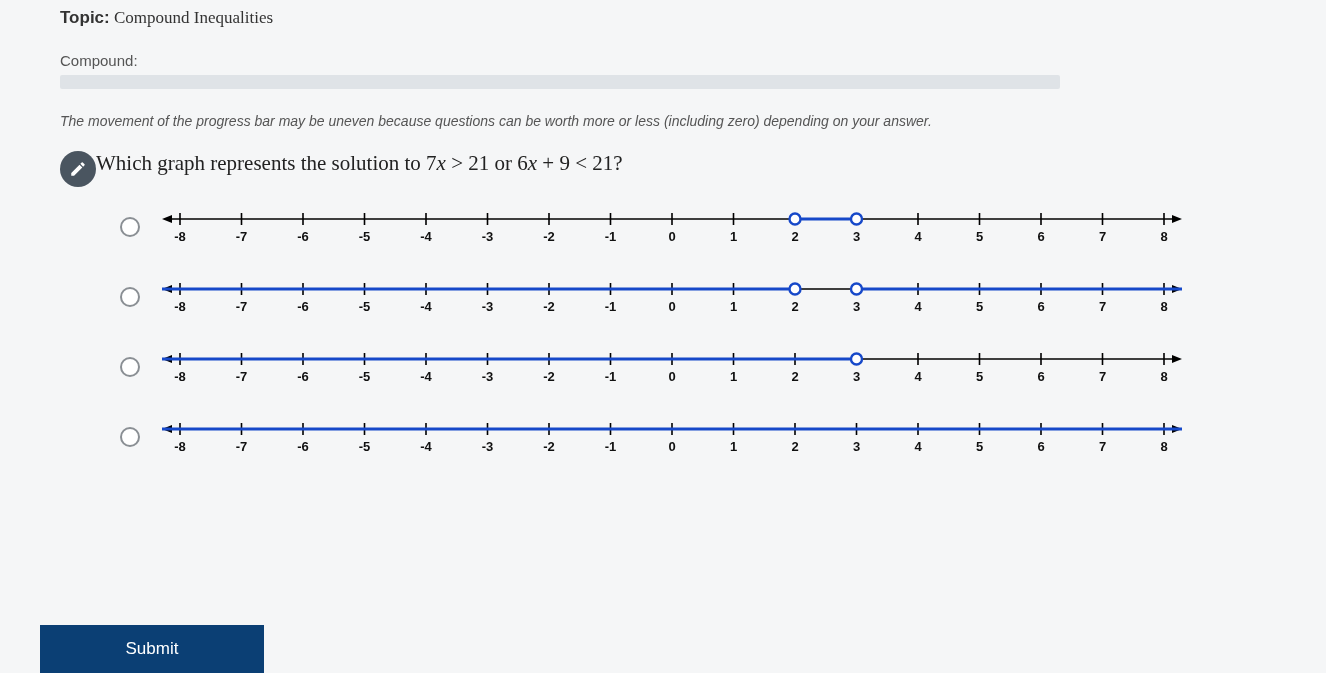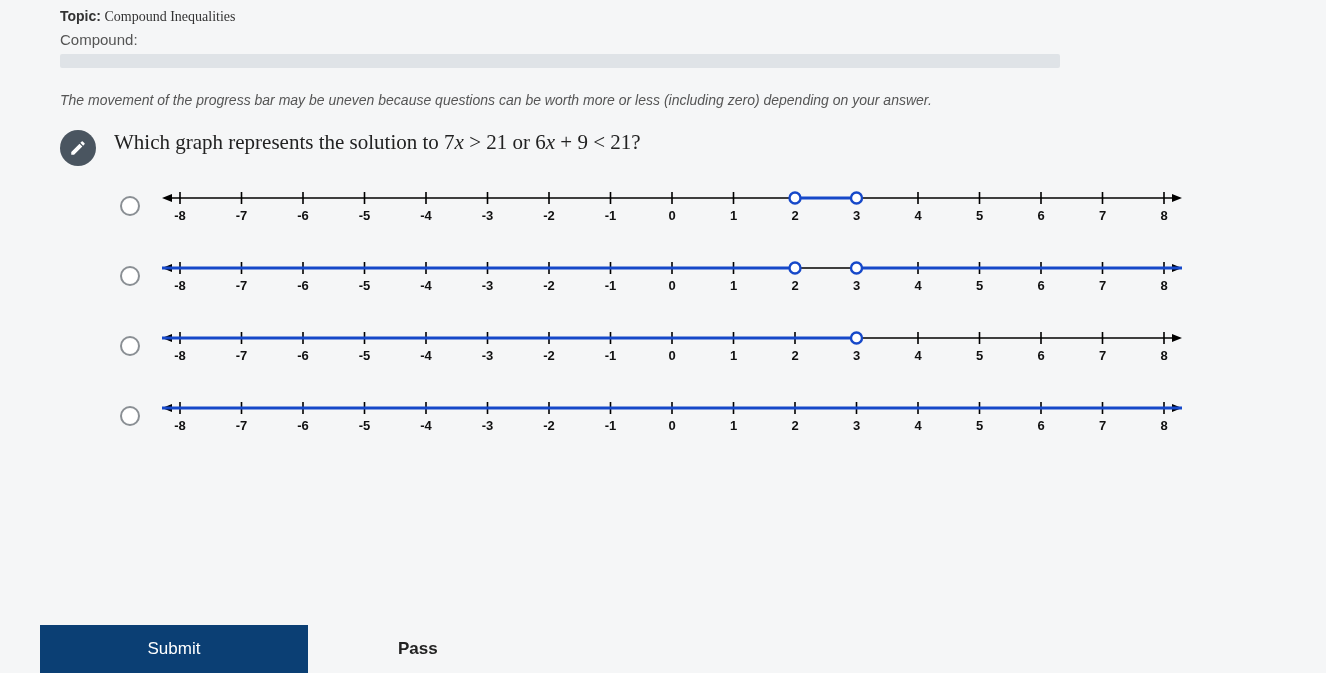--- a/index.html
+++ b/index.html
@@ -9,23 +9,23 @@
     color: #222;
     width: 1326px;
     height: 673px;
     overflow: hidden;
     position: relative;
   }
   .page {
     padding: 8px 40px 0 60px;
   }
   .topic-line {
-    font-size: 14px;
+    font-size: 17px;
     color: #333;
-    margin-bottom: 6px;
+    margin-bottom: 24px;
   }
   .topic-label { font-weight: bold; font-family: Arial, sans-serif; }
   .progress-label {
     font-family: Arial, sans-serif;
     font-size: 15px;
     color: #555;
     margin-bottom: 6px;
   }
   .progress-bar {
     width: 1000px;
@@ -37,21 +37,20 @@
   .note {
     font-family: Arial, sans-serif;
     font-style: italic;
     font-size: 14px;
     color: #555;
     margin-bottom: 22px;
   }
   .question-row {
     display: flex;
     align-items: flex-start;
-    gap: 18px;
     margin-bottom: 18px;
   }
   .pencil-badge {
     width: 36px; height: 36px;
     border-radius: 50%;
     background: #4a5560;
     display: flex; align-items: center; justify-content: center;
     flex: 0 0 36px;
   }
   .pencil-badge svg { width: 18px; height: 18px; fill: #fff; }
@@ -87,21 +86,21 @@
     left: 40px;
     bottom: 0;
     display: flex;
     gap: 70px;
     align-items: center;
   }
   .btn {
     font-family: Arial, sans-serif;
     font-size: 17px;
     padding: 14px 0;
-    width: 268px;
+    width: 224px;
     text-align: center;
     border: none;
     cursor: pointer;
   }
   .btn-primary { background: #0b3f74; color: #fff; }
   .btn-secondary { background: transparent; color: #222; font-weight: bold; width: auto; padding: 14px 20px; }
 </style>
 </head>
 <body>
 
@@ -311,14 +310,13 @@
             <polygon points="-26.899999999999977,14 -14.899999999999977,9 -14.899999999999977,19" fill="#1648c9"></polygon>
             <polygon points="1046.9,14 1034.9,9 1034.9,19" fill="#1648c9"></polygon>
           </svg></div>
       </div>
     </div>
 
 </div>
 
 <div class="footer">
   <button class="btn btn-primary">Submit</button>
-  <button class="btn btn-secondary">Pass</button>
 </div>
 
 </body></html>

